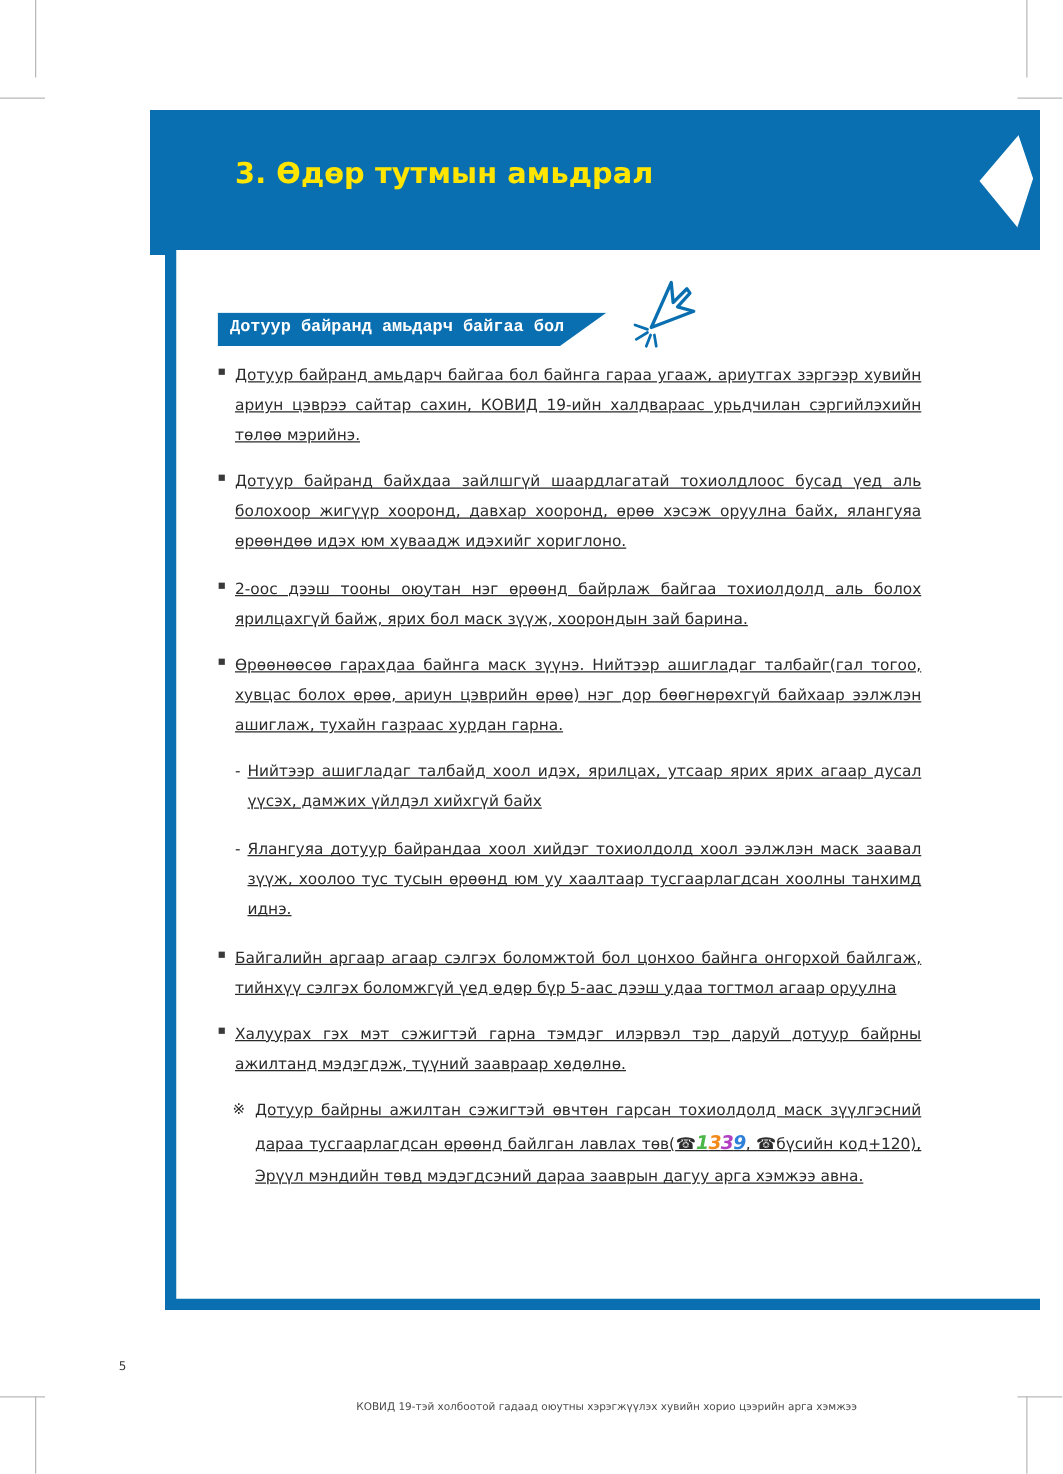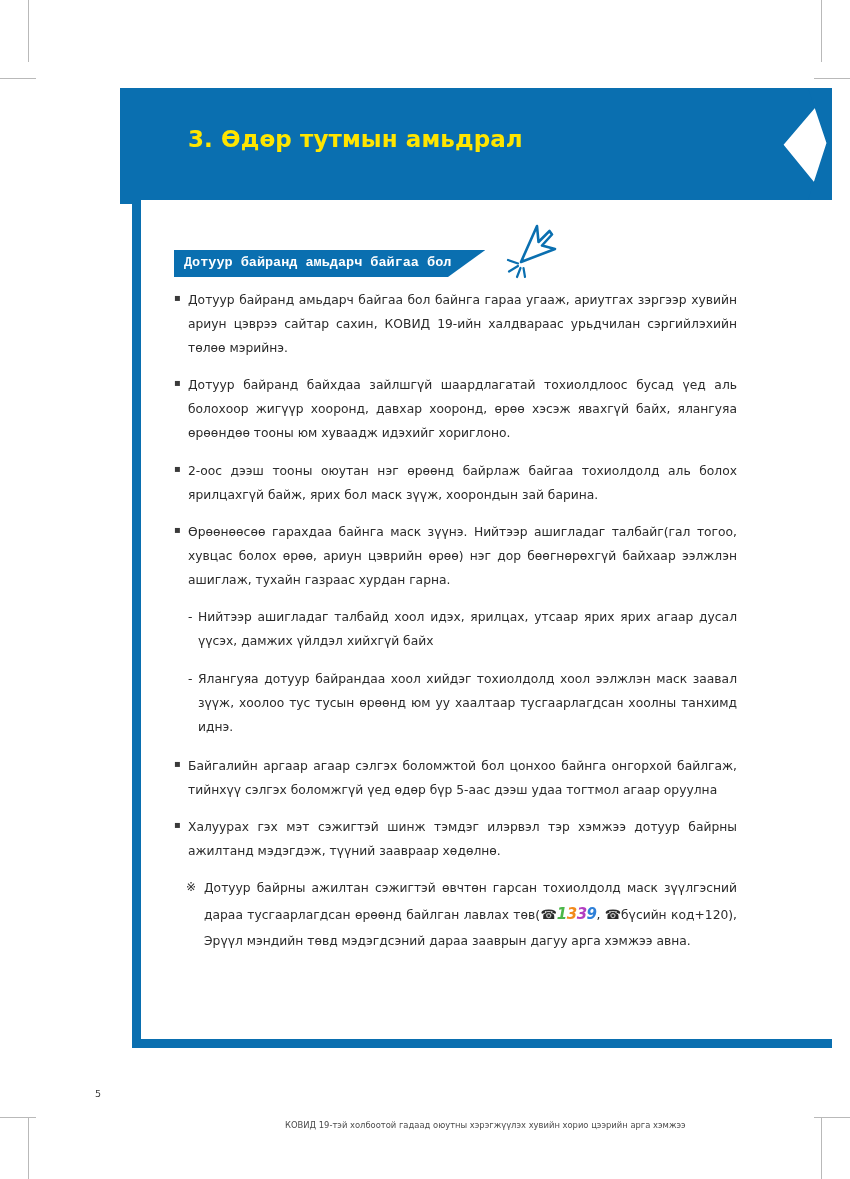--- a/index.html
+++ b/index.html
@@ -134,20 +134,21 @@
     flex: 0 0 auto;
     width: 14px;
     text-align: left;
     line-height: 1.96;
   }
   .para .ptext {
     flex: 1 1 auto;
     text-align: justify;
     -moz-text-align-last: left;
     text-align-last: left;
+    text-decoration: underline;
   }
   .para.bullet .marker { font-size: 10px; color: #3a3a3a; }
 
   
   .para.dash {
     margin-left: 14px;
     width: calc(100% - 14px);
     margin-bottom: 14px;
   }
   .para.dash .marker { width: 10px; }
@@ -224,21 +225,21 @@
 
 <div class="body-block">
 
   <div class="para bullet">
     <span class="marker">▪</span>
     <span class="ptext">Дотуур байранд амьдарч байгаа бол байнга гараа угааж, ариутгах зэргээр хувийн ариун цэврээ сайтар сахин, КОВИД 19-ийн халдвараас урьдчилан сэргийлэхийн  төлөө  мэрийнэ.</span>
   </div>
 
   <div class="para bullet">
     <span class="marker">▪</span>
-    <span class="ptext">Дотуур байранд байхдаа зайлшгүй шаардлагатай тохиолдлоос бусад үед аль болохоор жигүүр хооронд, давхар хооронд, өрөө хэсэж явахгүй байх, ялангуяа өрөөндөө тооны юм хуваадж идэхийг хориглоно.</span>
+    <span class="ptext">Дотуур байранд байхдаа зайлшгүй шаардлагатай тохиолдлоос бусад үед аль болохоор жигүүр хооронд, давхар хооронд, өрөө хэсэж оруулна байх, ялангуяа өрөөндөө идэх юм хуваадж идэхийг хориглоно.</span>
   </div>
 
   <div class="para bullet">
     <span class="marker">▪</span>
     <span class="ptext">2-оос дээш тооны оюутан нэг өрөөнд байрлаж байгаа тохиолдолд аль болох ярилцахгүй байж, ярих бол маск зүүж, хоорондын зай барина.</span>
   </div>
 
   <div class="para bullet">
     <span class="marker">▪</span>
     <span class="ptext">Өрөөнөөсөө гарахдаа байнга маск зүүнэ. Нийтээр ашигладаг талбайг(гал тогоо, хувцас болох өрөө, ариун цэврийн өрөө) нэг дор бөөгнөрөхгүй байхаар ээлжлэн  ашиглаж,  тухайн  газраас  хурдан  гарна.</span>
@@ -254,21 +255,21 @@
     <span class="ptext">Ялангуяа  дотуур  байрандаа  хоол  хийдэг  тохиолдолд  хоол  ээлжлэн  маск заавал зүүж, хоолоо тус тусын өрөөнд юм уу хаалтаар тусгаарлагдсан хоолны танхимд  иднэ.</span>
   </div>
 
   <div class="para bullet">
     <span class="marker">▪</span>
     <span class="ptext">Байгалийн аргаар агаар сэлгэх боломжтой бол цонхоо байнга онгорхой байлгаж, тийнхүү сэлгэх боломжгүй үед өдөр бүр 5-аас дээш удаа тогтмол агаар   оруулна</span>
   </div>
 
   <div class="para bullet">
     <span class="marker">▪</span>
-    <span class="ptext">Халуурах гэх мэт сэжигтэй шинж тэмдэг илэрвэл тэр хэмжээ дотуур байрны ажилтанд  мэдэгдэж,  түүний  зааврaар  хөдөлнө.</span>
+    <span class="ptext">Халуурах гэх мэт сэжигтэй гарна тэмдэг илэрвэл тэр даруй дотуур байрны ажилтанд  мэдэгдэж,  түүний  зааврaар  хөдөлнө.</span>
   </div>
 
   <div class="para note">
     <span class="marker">※</span>
     <span class="ptext">
       <span>Дотуур байрны ажилтан сэжигтэй өвчтөн гарсан тохиолдолд маск зүүлгэсний дараа  тусгаарлагдсан  өрөөнд  байлган  лавлах  төв(</span><span class="tel-glyph">☎</span><span class="hot hot-1">1</span><span class="hot hot-3a">3</span><span class="hot hot-3b">3</span><span class="hot hot-9">9</span><span>,  </span><span class="tel-glyph">☎</span><span>бүсийн код+120),  Эрүүл  мэндийн  төвд  мэдэгдсэний  дараа  зааврын  дагуу  арга  хэмжээ  авна.</span>
     </span>
   </div>
 
 </div>

